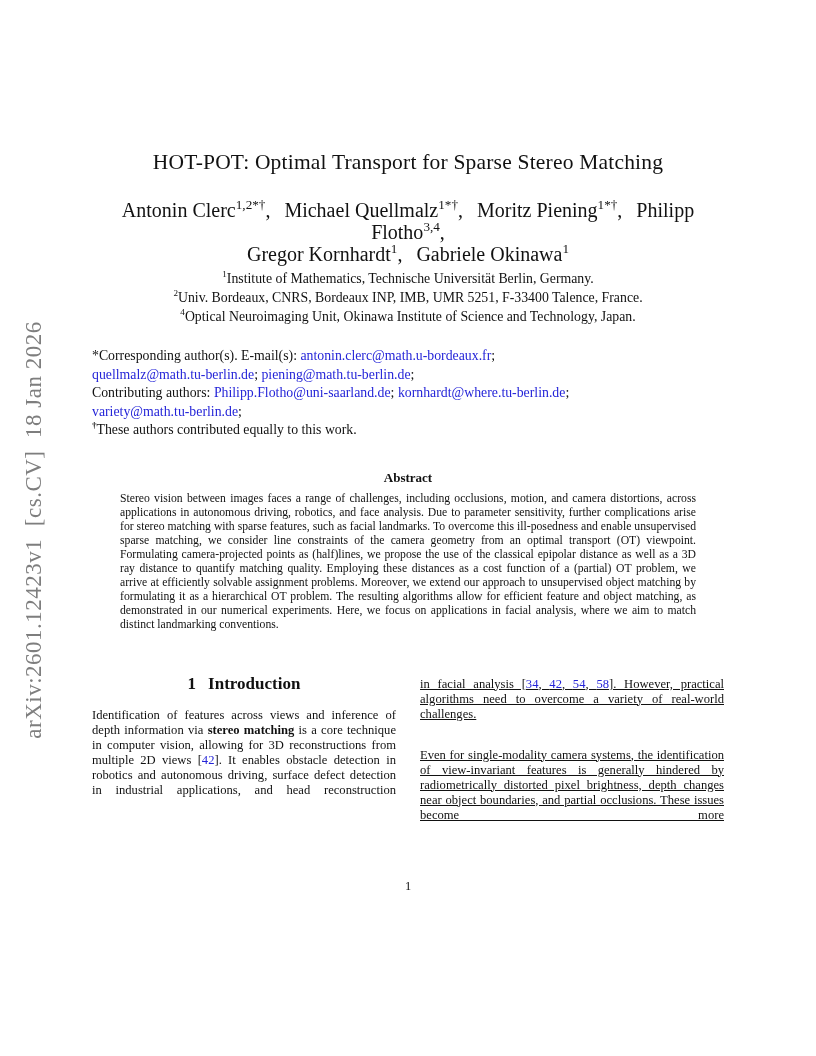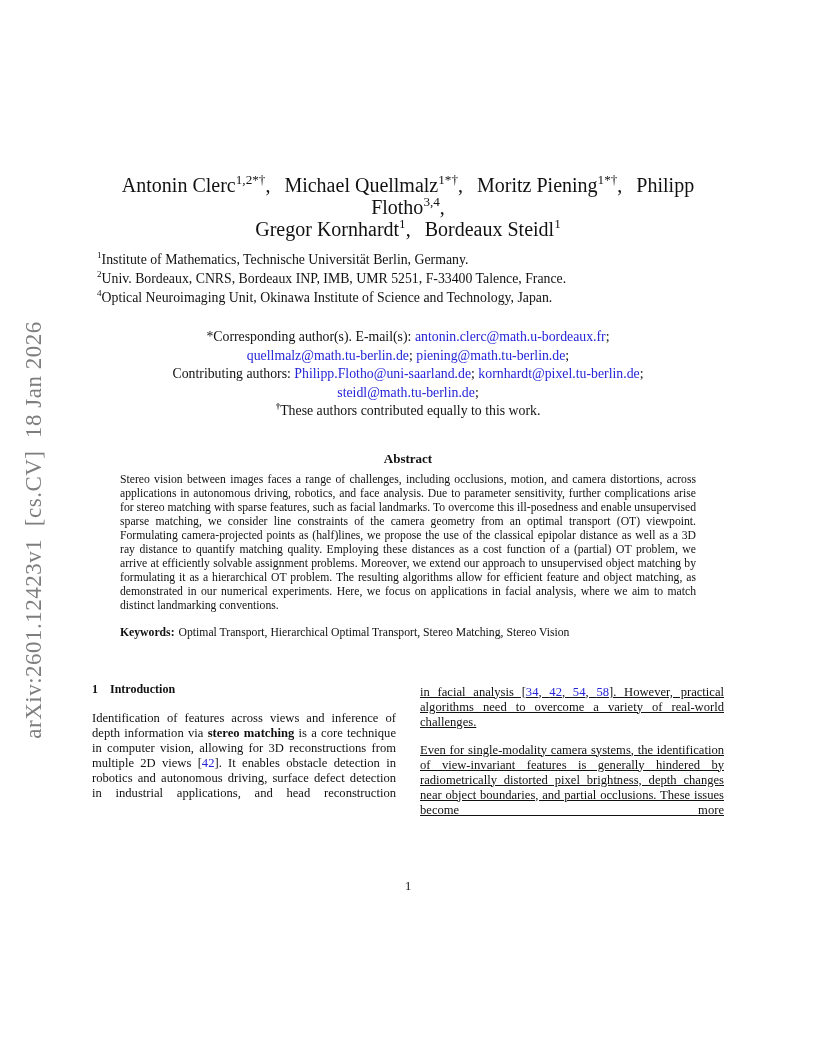--- a/index.html
+++ b/index.html
@@ -35,102 +35,102 @@
   h1.title {
     margin: 0;
     font-size: 21.5px;
     font-weight: normal;
     text-align: center;
     letter-spacing: 0.2px;
   }
   .authors { margin-top: 24px; text-align: center; font-size: 20px; line-height: 22px; }
   .author + .author { margin-left: 9px; }
   sup { font-size: 66%; line-height: 0; }
-  .affils { margin: 10px auto 0 auto; max-width: 622px; text-align: left; font-size: 13.8px; line-height: 19px; }
-  .corr { margin-top: 21px; text-align: center; font-size: 13.8px; line-height: 18.5px; }
+  .affils { margin: 4px auto 0 auto; max-width: 622px; text-align: center; font-size: 13.8px; line-height: 19px; }
+  .corr { margin-top: 21px; font-size: 13.8px; line-height: 18.5px; }
   a.link, a.cite {
     color: var(--link-color, #2424d8);
     text-decoration: none;
     cursor: pointer;
   }
   .abstract { margin: 30px 28px 0 28px; }
   .abstract-heading { text-align: center; font-weight: bold; font-size: 13px; margin-bottom: 6px; }
   .abstract-text {
     margin: 0;
     font-size: 11.7px;
     line-height: 14px;
     text-align: justify;
   }
   .keywords { margin: 13px 0 0 0; font-size: 11.7px; line-height: 14px; }
   .keywords b { font-weight: bold; }
   .keywords .kw-text { margin-left: 4px; }
   .columns { display: flex; gap: 24px; margin-top: 42px; }
   .col { width: 304px; }
-  h2.sec-head { margin: 0 0 14px 0; font-size: 12px; font-weight: bold; }
+  h2.sec-head { margin: 0 0 14px 0; font-size: 17px; font-weight: bold; text-align: center; }
   h2.sec-head .sec-title { margin-left: 12px; }
   .body-p {
     margin: 0;
     font-size: 12.6px;
     line-height: 15px;
     text-align: justify;
   }
   .body-p.cutoff { text-align-last: justify; }
   .body-p b { font-weight: bold; }
   .col-right { padding-top: 3px; text-decoration: underline; }
-  .col-right .body-p + .body-p { margin-top: 13px; }
+  .col-right .body-p + .body-p { margin-top: 26px; }
   .page-num {
     position: absolute;
     top: 879px;
     left: 0;
     width: 100%;
     text-align: center;
     font-size: 12.5px;
   }
 </style>
 </head>
 <body>
 
 <div class="page">
 
   <div class="arxiv-stamp">arXiv:2601.12423v1  [cs.CV]  18 Jan 2026</div>
 
   <div class="content">
 
+    <h1 class="title">HOT-POT: Optimal Transport for Sparse Stereo Matching</h1>
 
     <div class="authors">
       <div class="author-line">
         <span class="author"><span>Antonin Clerc</span><sup>1,2*†</sup><span>,</span></span>
         <span class="author"><span>Michael Quellmalz</span><sup>1*†</sup><span>,</span></span>
         <span class="author"><span>Moritz Piening</span><sup>1*†</sup><span>,</span></span>
         <span class="author"><span>Philipp Flotho</span><sup>3,4</sup><span>,</span></span>
       </div>
       <div class="author-line">
         <span class="author"><span>Gregor Kornhardt</span><sup>1</sup><span>,</span></span>
-        <span class="author"><span>Bordeaux Steidl</span><sup>1</sup><span></span></span>
+        <span class="author"><span>Gabriele Okinawa</span><sup>1</sup><span></span></span>
       </div>
     </div>
 
     <div class="affils">
       <div class="affil"><sup>1</sup><span>Institute of Mathematics, Technische Universität Berlin, Germany.</span></div>
       <div class="affil"><sup>2</sup><span>Univ. Bordeaux, CNRS, Bordeaux INP, IMB, UMR 5251, F-33400 Talence, France.</span></div>
       <div class="affil"><sup>4</sup><span>Optical Neuroimaging Unit, Okinawa Institute of Science and Technology, Japan.</span></div>
     </div>
 
     <div class="corr">
       <div class="corr-line"><span>*Corresponding author(s). E-mail(s): </span><a class="link">antonin.clerc@math.u-bordeaux.fr</a><span>;</span></div>
       <div class="corr-line"><a class="link">quellmalz@math.tu-berlin.de</a><span>; </span><a class="link">piening@math.tu-berlin.de</a><span>;</span></div>
-      <div class="corr-line"><span>Contributing authors: </span><a class="link">Philipp.Flotho@uni-saarland.de</a><span>; </span><a class="link">kornhardt@pixel.tu-berlin.de</a><span>;</span></div>
-      <div class="corr-line"><a class="link">steidl@math.tu-berlin.de</a><span>;</span></div>
+      <div class="corr-line"><span>Contributing authors: </span><a class="link">Philipp.Flotho@uni-saarland.de</a><span>; </span><a class="link">kornhardt@where.tu-berlin.de</a><span>;</span></div>
+      <div class="corr-line"><a class="link">variety@math.tu-berlin.de</a><span>;</span></div>
       <div class="corr-line"><sup style="font-weight:bold">†</sup><span>These authors contributed equally to this work.</span></div>
     </div>
 
     <section class="abstract">
       <div class="abstract-heading">Abstract</div>
       <p class="abstract-text">Stereo vision between images faces a range of challenges, including occlusions, motion, and camera distortions, across applications in autonomous driving, robotics, and face analysis. Due to parameter sensitivity, further complications arise for stereo matching with sparse features, such as facial landmarks. To overcome this ill-posedness and enable unsupervised sparse matching, we consider line constraints of the camera geometry from an optimal transport (OT) viewpoint. Formulating camera-projected points as (half)lines, we propose the use of the classical epipolar distance as well as a 3D ray distance to quantify matching quality. Employing these distances as a cost function of a (partial) OT problem, we arrive at efficiently solvable assignment problems. Moreover, we extend our approach to unsupervised object matching by formulating it as a hierarchical OT problem. The resulting algorithms allow for efficient feature and object matching, as demonstrated in our numerical experiments. Here, we focus on applications in facial analysis, where we aim to match distinct landmarking conventions.</p>
-      <p class="keywords"><b>Keywords:</b><span class="kw-text">Optimal Transport, Hierarchical Optimal Transport, Stereo Matching, Stereo Vision</span></p>
     </section>
 
     <section class="columns">
       <div class="col col-left">
         <h2 class="sec-head"><span>1</span><span class="sec-title">Introduction</span></h2>
         <p class="body-p cutoff"><span>Identification of features across views and inference of depth information via </span><b>stereo matching</b><span> is a core technique in computer vision, allowing for 3D reconstructions from multiple 2D views [</span><a class="cite">42</a><span>]. It enables obstacle detection in robotics and autonomous driving, surface defect detection in industrial applications, and head reconstruction</span></p>
       </div>
       <div class="col col-right">
         <p class="body-p"><span>in facial analysis [</span><a class="cite">34</a><span>, </span><a class="cite">42</a><span>, </span><a class="cite">54</a><span>, </span><a class="cite">58</a><span>]. However, practical algorithms need to overcome a variety of real-world challenges.</span></p>
         <p class="body-p cutoff">Even for single-modality camera systems, the identification of view-invariant features is generally hindered by radiometrically distorted pixel brightness, depth changes near object boundaries, and partial occlusions. These issues become more</p>

